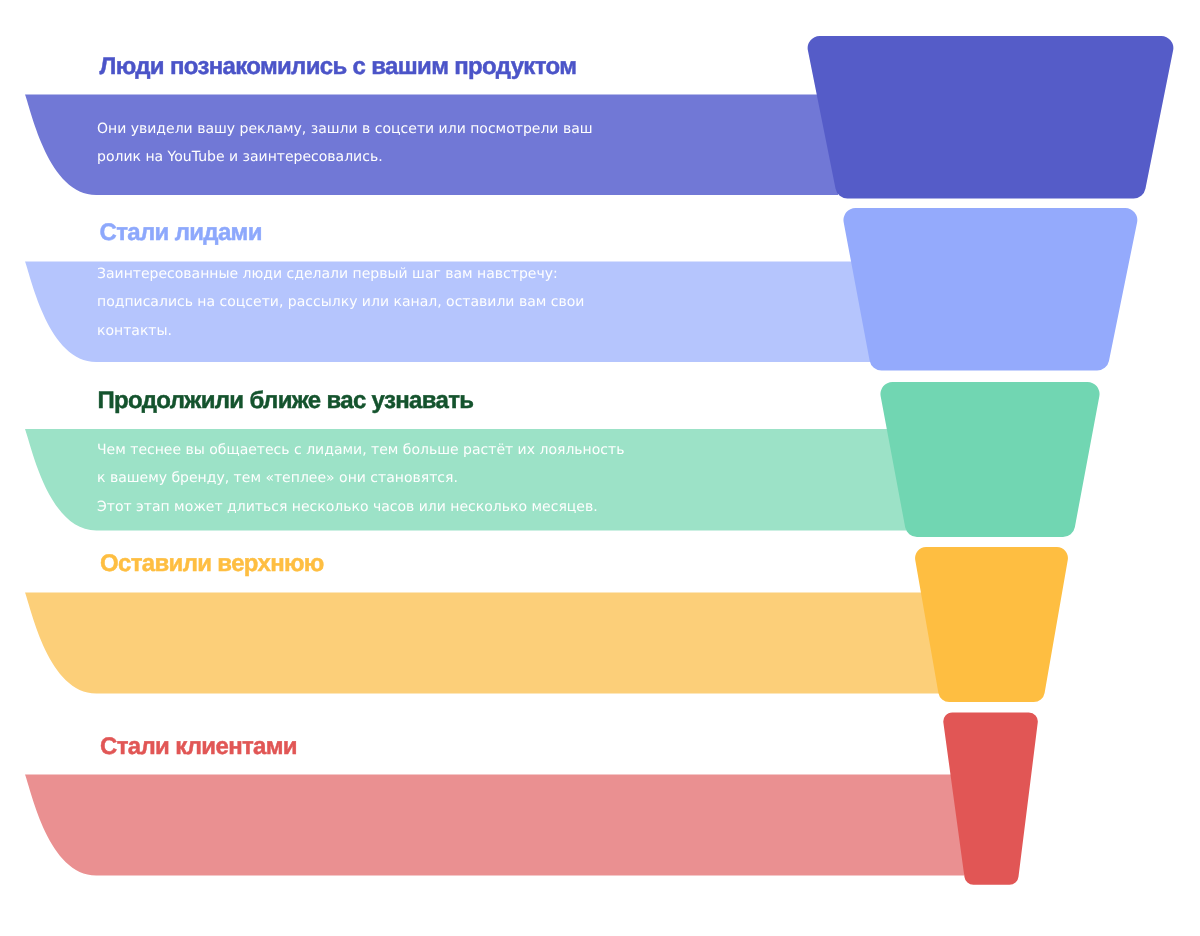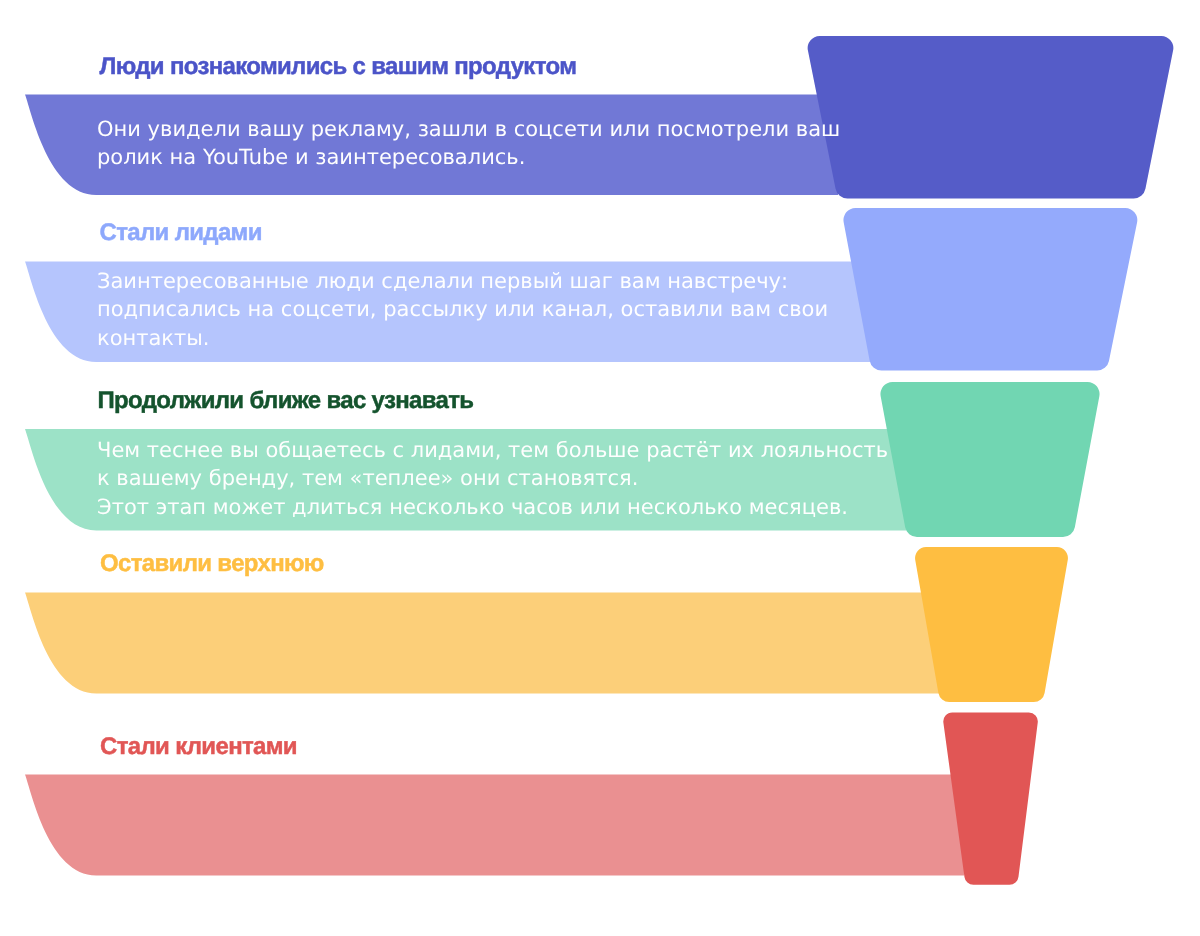--- a/index.html
+++ b/index.html
@@ -11,21 +11,21 @@
   #stage{position:relative;width:1200px;height:785px;background:#fff;}
   .layer{position:absolute;left:0;top:0;width:1200px;height:936px;}
   #textlayer{pointer-events:none;}
   .stage-heading{position:absolute;font-family:"Liberation Sans",sans-serif;
       font-weight:bold;white-space:nowrap;
       font-size:24px;line-height:24px;letter-spacing:-0.66px;
       -webkit-text-stroke:0.45px currentColor;paint-order:stroke fill;
       transform:translateZ(0);opacity:0.999;}
   .stage-body{position:absolute;color:#ffffff;white-space:pre-line;
       font-family:"DejaVu Sans",sans-serif;
-      font-size:21px;line-height:28.4px;
+      font-size:14px;line-height:28.4px;
       
       transform:translateZ(0);opacity:0.999;}
 </style>
 </head>
 <body>
 
 <div id="stage">
 
   <svg class="layer" id="gfx" viewBox="0 0 1200 936" width="1200" height="936" xmlns="http://www.w3.org/2000/svg">
     <g>
@@ -44,21 +44,21 @@
     </g>
   </svg>
 
   <div class="layer" id="textlayer">
 
     <div class="stage-heading" style="left: 99.5px; top: 54.7px; color: rgb(75, 84, 200);">Люди познакомились с вашим продуктом</div>
     <div class="stage-body" style="left: 97px; top: 115px;">Они увидели вашу рекламу, зашли в соцсети или посмотрели ваш
 ролик на YouTube и заинтересовались.</div>
 
     <div class="stage-heading" style="left: 99.5px; top: 220.5px; color: rgb(141, 168, 252);">Стали лидами</div>
-    <div class="stage-body" style="left: 97px; top: 267px;">Заинтересованные люди сделали первый шаг вам навстречу:
+    <div class="stage-body" style="left: 97px; top: 260px;">Заинтересованные люди сделали первый шаг вам навстречу:
 подписались на соцсети, рассылку или канал, оставили вам свои
 контакты.</div>
 
     <div class="stage-heading" style="left: 97.5px; top: 389.3px; color: #14532d;">Продолжили ближе вас узнавать</div>
     <div class="stage-body" style="left: 97px; top: 436px;">Чем теснее вы общаетесь с лидами, тем больше растёт их лояльность
 к вашему бренду, тем «теплее» они становятся.
 Этот этап может длиться несколько часов или несколько месяцев.</div>
 
     <div class="stage-heading" style="left: 100px; top: 551.5px; color: rgb(254, 190, 65);">Оставили верхнюю</div>
 

